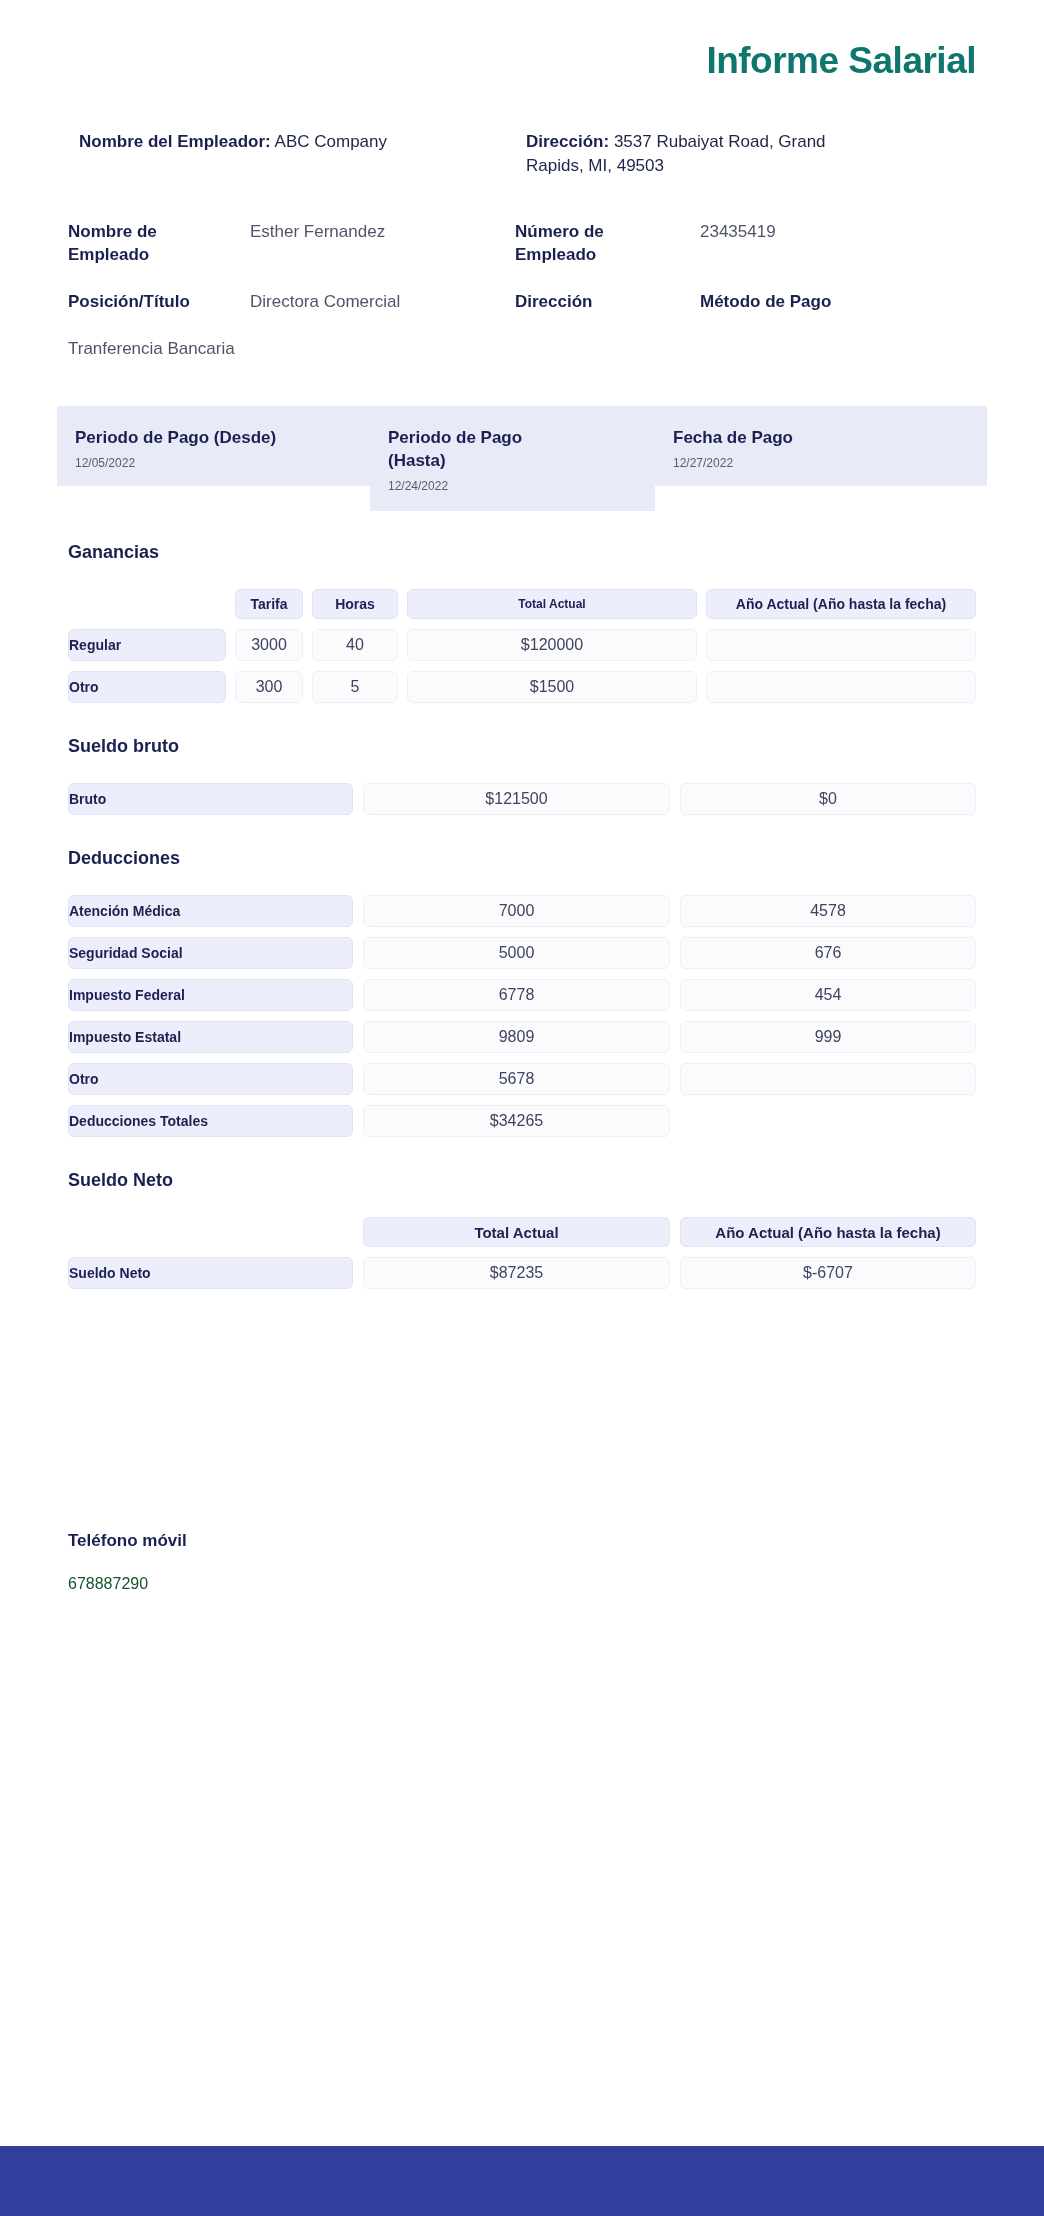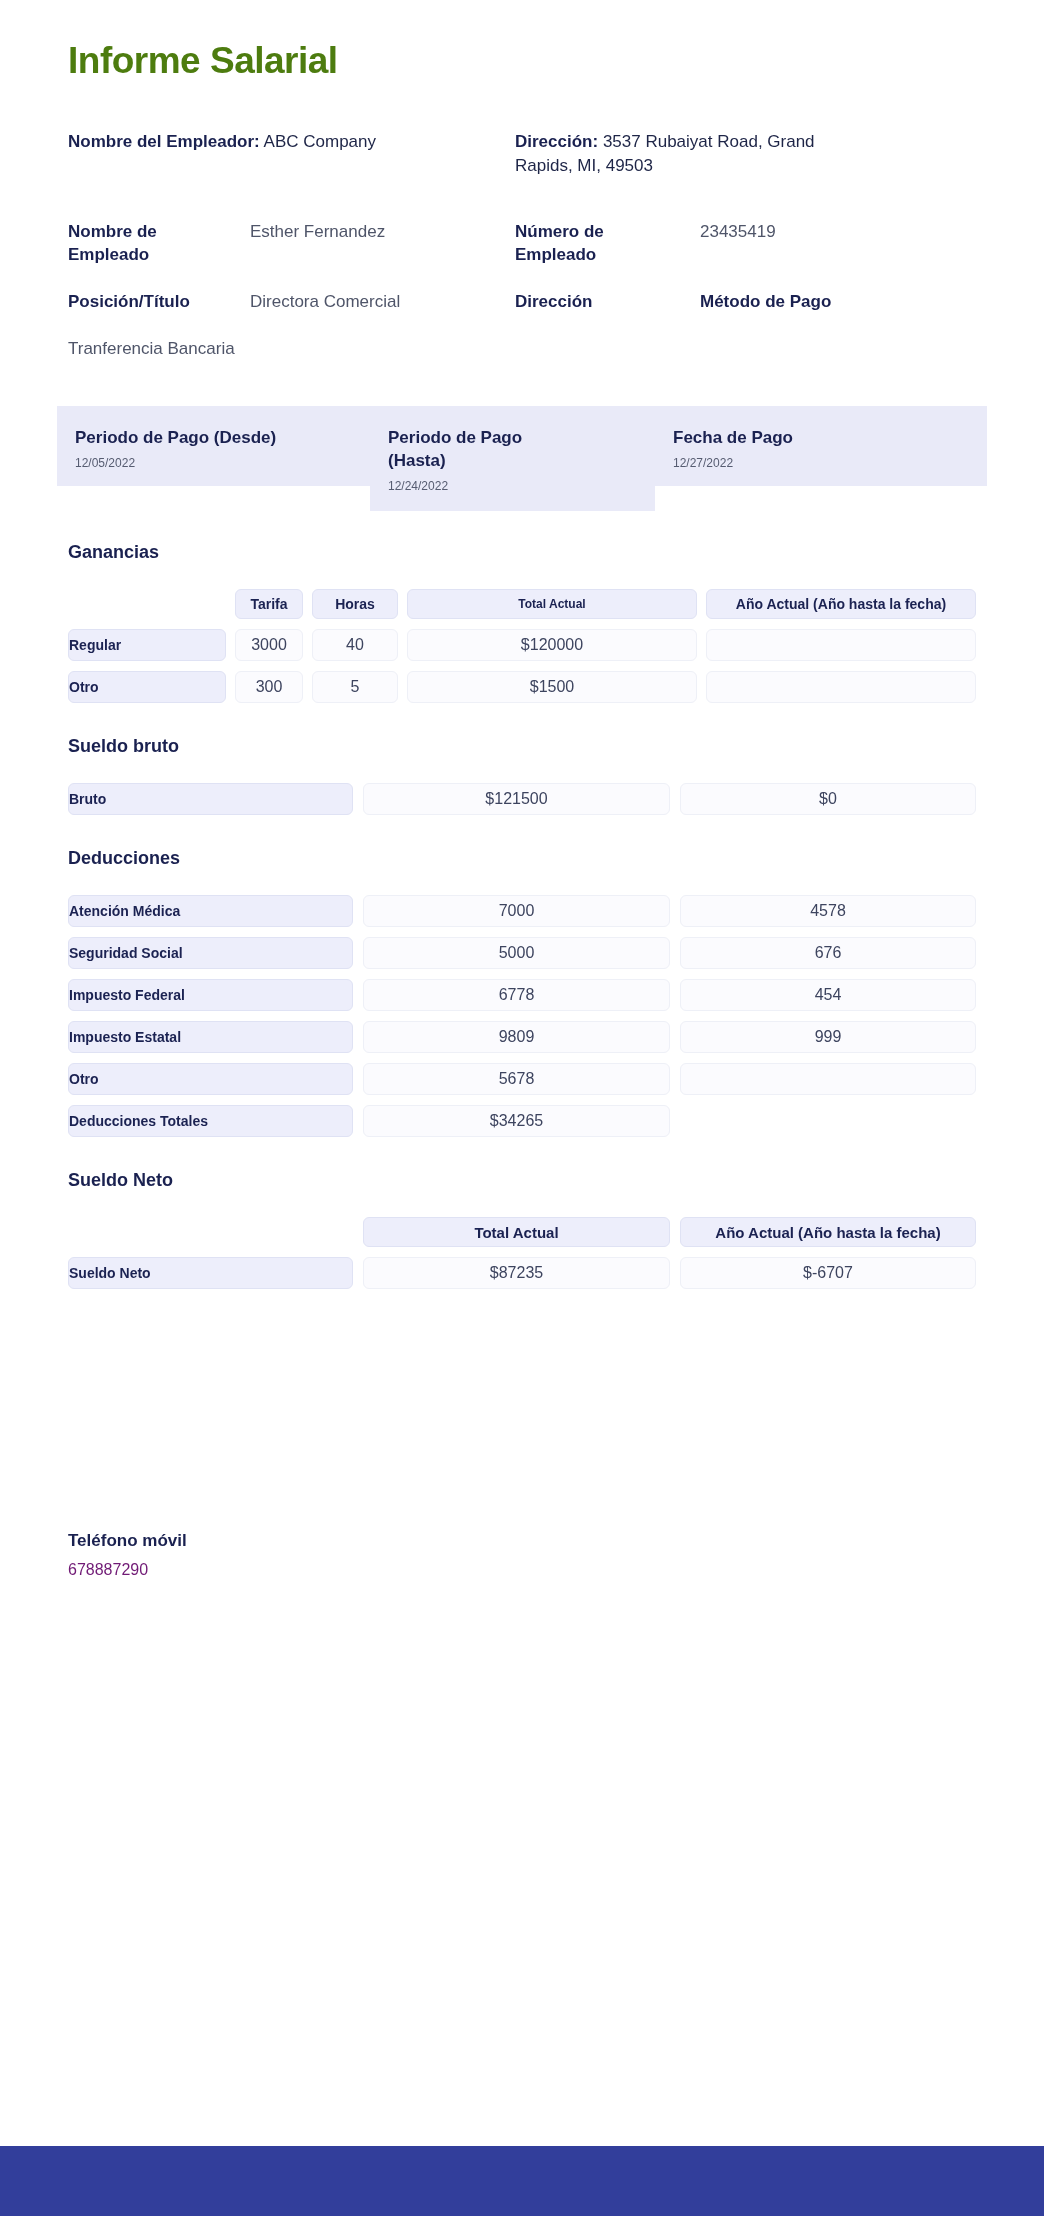--- a/index.html
+++ b/index.html
@@ -9,30 +9,30 @@
     position: relative;
     font-family: "Liberation Sans", sans-serif;
     color: #1a2150;
     overflow: hidden;
   }
   .page { padding: 0 68px; }
 
   
   h1.title {
     margin-top: 40px;
-    text-align: left;
+    text-align: right;
     font-size: 37px;
     font-weight: 800;
     letter-spacing: -0.5px;
-    color: #4d7c0f;
+    color: #0f766e;
   }
 
   
   .employer-row { display: flex; margin-top: 48px; font-size: 17px; line-height: 24px; }
-  .employer-row .left { width: 447px; }
+  .employer-row .left { width: 447px; margin-left: 11px; }
   .employer-row .right { width: 352px; }
   .b { font-weight: 700; color: #1a2150; }
   .employer-row .val { color: #1e2547; }
 
   
   .emp-grid {
     display: grid;
     grid-template-columns: 182px 265px 185px 276px;
     row-gap: 24px;
     margin-top: 42px;
@@ -106,21 +106,21 @@
   }
   .t3 .hdr { font-size: 15px; }
 
   .mt-gross { margin-top: 44px; }
   .mt-ded { margin-top: 44px; }
   .mt-net { margin-top: 52px; }
 
   
   .phone { margin-top: 242px; }
   .phone-label { font-weight: 700; font-size: 17px; color: #1a2150; }
-  .phone-value { margin-top: 10px; font-size: 16px; color: #701a75; }
+  .phone-value { margin-top: 24px; font-size: 16px; color: #14532d; }
 
   
   .footer-bar {
     position: absolute;
     left: 0; bottom: 0;
     width: 100%; height: 70px;
     background: #323e9b;
   }
 </style>
 </head>

